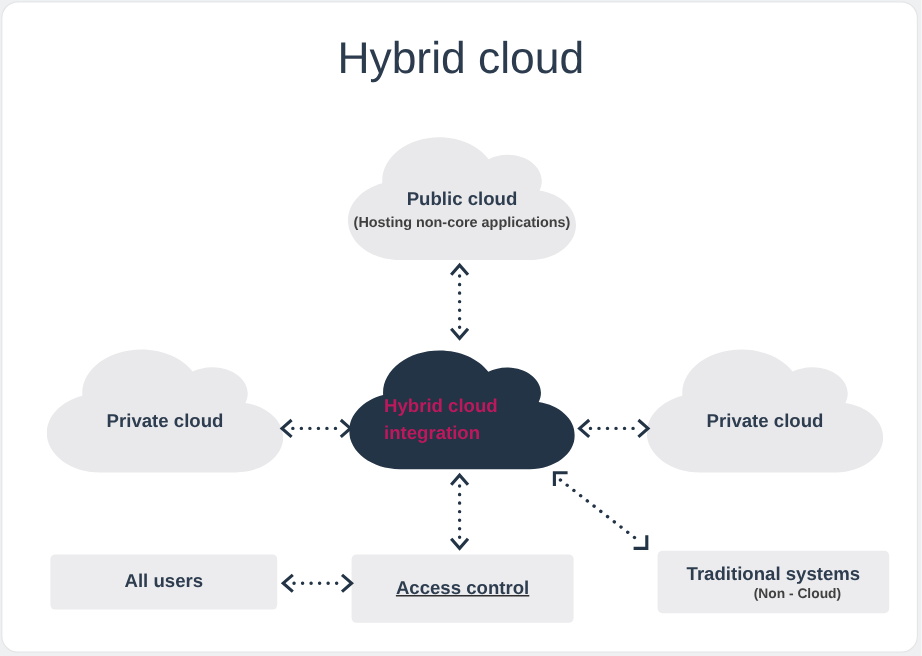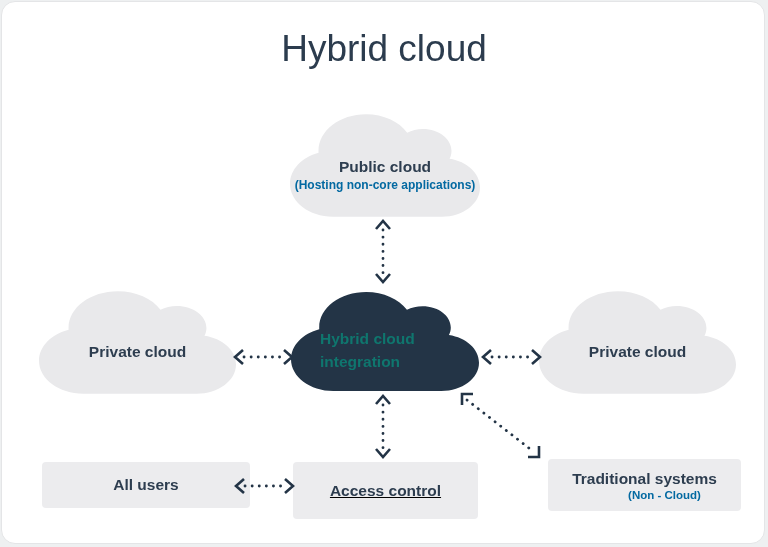--- a/index.html
+++ b/index.html
@@ -20,34 +20,34 @@
     color:#2c3c4e;
   }
   .cloud { position:absolute; }
   .cloud .shape { position:absolute; inset:0; width:100%; height:100%; }
   .cloud-text {
     position:absolute; inset:0; display:flex; flex-direction:column;
     align-items:center; justify-content:center; text-align:left;
     padding-top:18px;
   }
   .node-label { font-size:15.5px; font-weight:700; color:#2d3d4f; line-height:1.25; }
-  .node-sublabel { font-size:12px; font-weight:600; color:#0369a1; margin-top:2px; }
-  .cloud.dark .node-label { color:#0f766e; width:130px; line-height:1.45; }
+  .node-sublabel { font-size:12px; font-weight:600; color:#404040; margin-top:2px; }
+  .cloud.dark .node-label { color:#be185d; width:130px; line-height:1.45; }
 
   .pc-public   { left:290px; top:107px; width:190px; height:117px; }
   .pc-left     { left:39px;  top:284px; width:197px; height:117px; }
   .pc-right    { left:539px; top:284px; width:197px; height:117px; }
   .pc-center   { left:291px; top:285px; width:188px; height:113px; }
 
   .box {
     position:absolute; background:#ececee; border-radius:4px;
     display:flex; flex-direction:column; align-items:center; justify-content:center;
     text-align:center;
   }
-  .box-all-users   { left:42px;  top:462px; width:208px; height:46px; }
+  .box-all-users   { left:42px;  top:462px; width:189px; height:46px; }
   .box-access      { left:293px; top:462px; width:185px; height:57px;text-decoration:underline; }
   .box-traditional { left:548px; top:459px; width:193px; height:52px; }
 
   .arrows { position:absolute; left:0; top:0; width:768px; height:547px; pointer-events:none; }
   .arrows .dots { stroke:#233446; stroke-width:2.8; stroke-linecap:round; stroke-dasharray:0.1 7; fill:none; }
   .arrows .head { stroke:#233446; stroke-width:2.6; fill:none; stroke-linejoin:miter; }
 </style>
 </head>
 <body>
 

